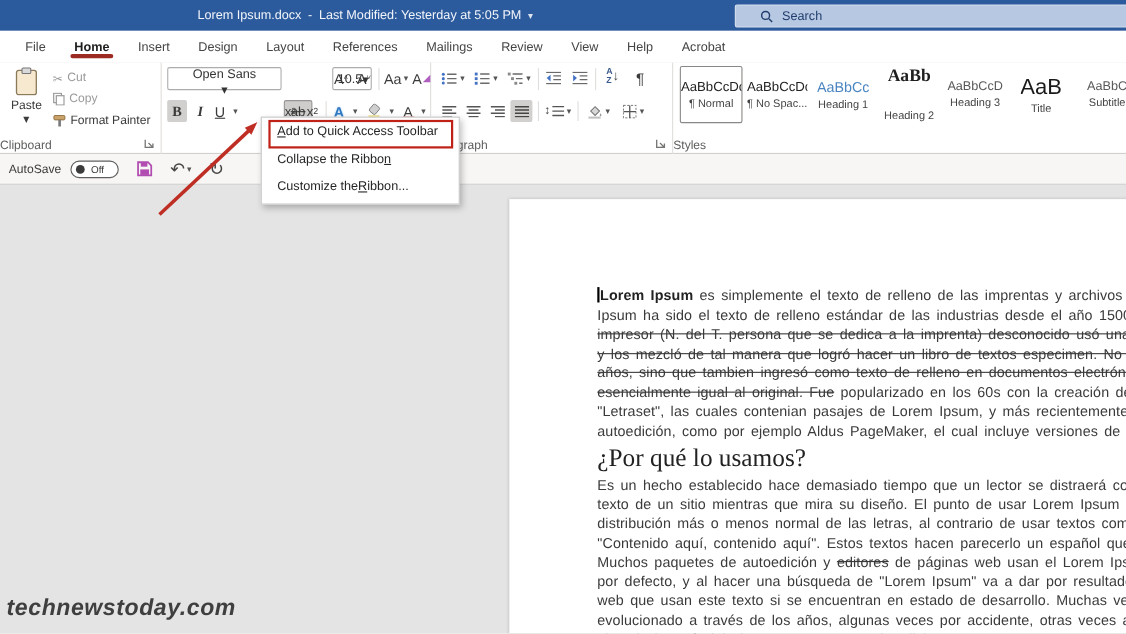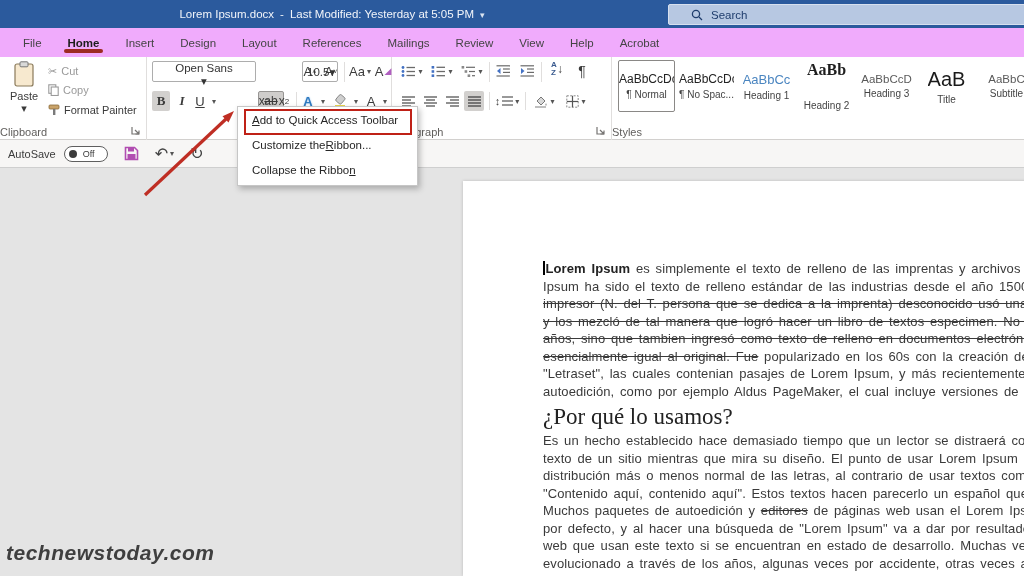--- a/index.html
+++ b/index.html
@@ -9,21 +9,21 @@
 
   
   .titlebar { position:absolute; left:0; top:0; width:1024px; height:28px; background:#2b5a9d; display:flex; align-items:center; }
   .title-text { position:absolute; left:0; right:360px; text-align:center; color:#f2f5fa; font-size:11.5px; white-space:nowrap; }
   .title-text .sep { margin:0 6px; }
   .title-chevron { font-size:9px; margin-left:6px; color:#dbe4f0; }
   .searchbox { position:absolute; left:668px; top:4px; width:375px; height:21px; background:#b7c8e2; border:1px solid #d7e0ee; border-radius:2px; display:flex; align-items:center; color:#1f3d6d; font-size:11.5px; }
   .searchbox svg { margin:0 8px 0 22px; }
 
   
-  .tabrow { position:absolute; left:0; top:28px; width:1024px; height:29px; background:#f0abfc; display:flex; align-items:center; padding-left:10px; }
+  .tabrow { position:absolute; left:0; top:28px; width:1024px; height:29px; background:#ffffff; display:flex; align-items:center; padding-left:10px; }
   .tab { position:relative; padding:0 13px; font-size:11.5px; color:#444; height:100%; display:flex; align-items:center; cursor:default; }
   .tab.active { font-weight:700; color:#1d1d1d; }
   .tab-underline { position:absolute; left:9px; right:9px; bottom:4px; height:4px; background:#9c2b23; border-radius:2px; }
 
   
   .ribbon { position:absolute; left:0; top:57px; width:1024px; height:83px; background:#ffffff; border-bottom:1px solid #d2d0ce; }
   .grp { position:absolute; top:0; height:83px; border-right:1px solid #e0dedd; }
   .grp-label { position:absolute; bottom:2px; left:0; right:0; font-size:11px; color:#605e5c; }
   .launcher { position:absolute; bottom:4px; right:5px; width:10px; height:10px; }
   .rbtn { position:absolute; display:flex; align-items:center; justify-content:center; color:#3b3b3b; font-size:13px; height:20px; }
@@ -470,28 +470,28 @@
   </div>
 
   <div class="ctx-menu">
     <div id="ctx-items">
         <div class="menu-item">
           <span></span>
           <u>A</u>
           <span>dd to Quick Access Toolbar</span>
         </div>
         <div class="menu-item">
+          <span>Collapse the Ribbo</span>
+          <u>n</u>
+          <span></span>
+        </div>
+        <div class="menu-item">
           <span>Customize the </span>
           <u>R</u>
           <span>ibbon...</span>
-        </div>
-        <div class="menu-item">
-          <span>Collapse the Ribbo</span>
-          <u>n</u>
-          <span></span>
         </div>
       </div>
     <div class="red-box"></div>
   </div>
 
   <svg class="red-arrow" width="120" height="110" viewBox="0 0 120 110">
     <line x1="15" y1="95" x2="96" y2="19" stroke="#bf2e24" stroke-width="3.2"></line>
     <polygon points="104,11 98.5,22.5 92.5,16.2" fill="#bf2e24"></polygon>
   </svg>
 

